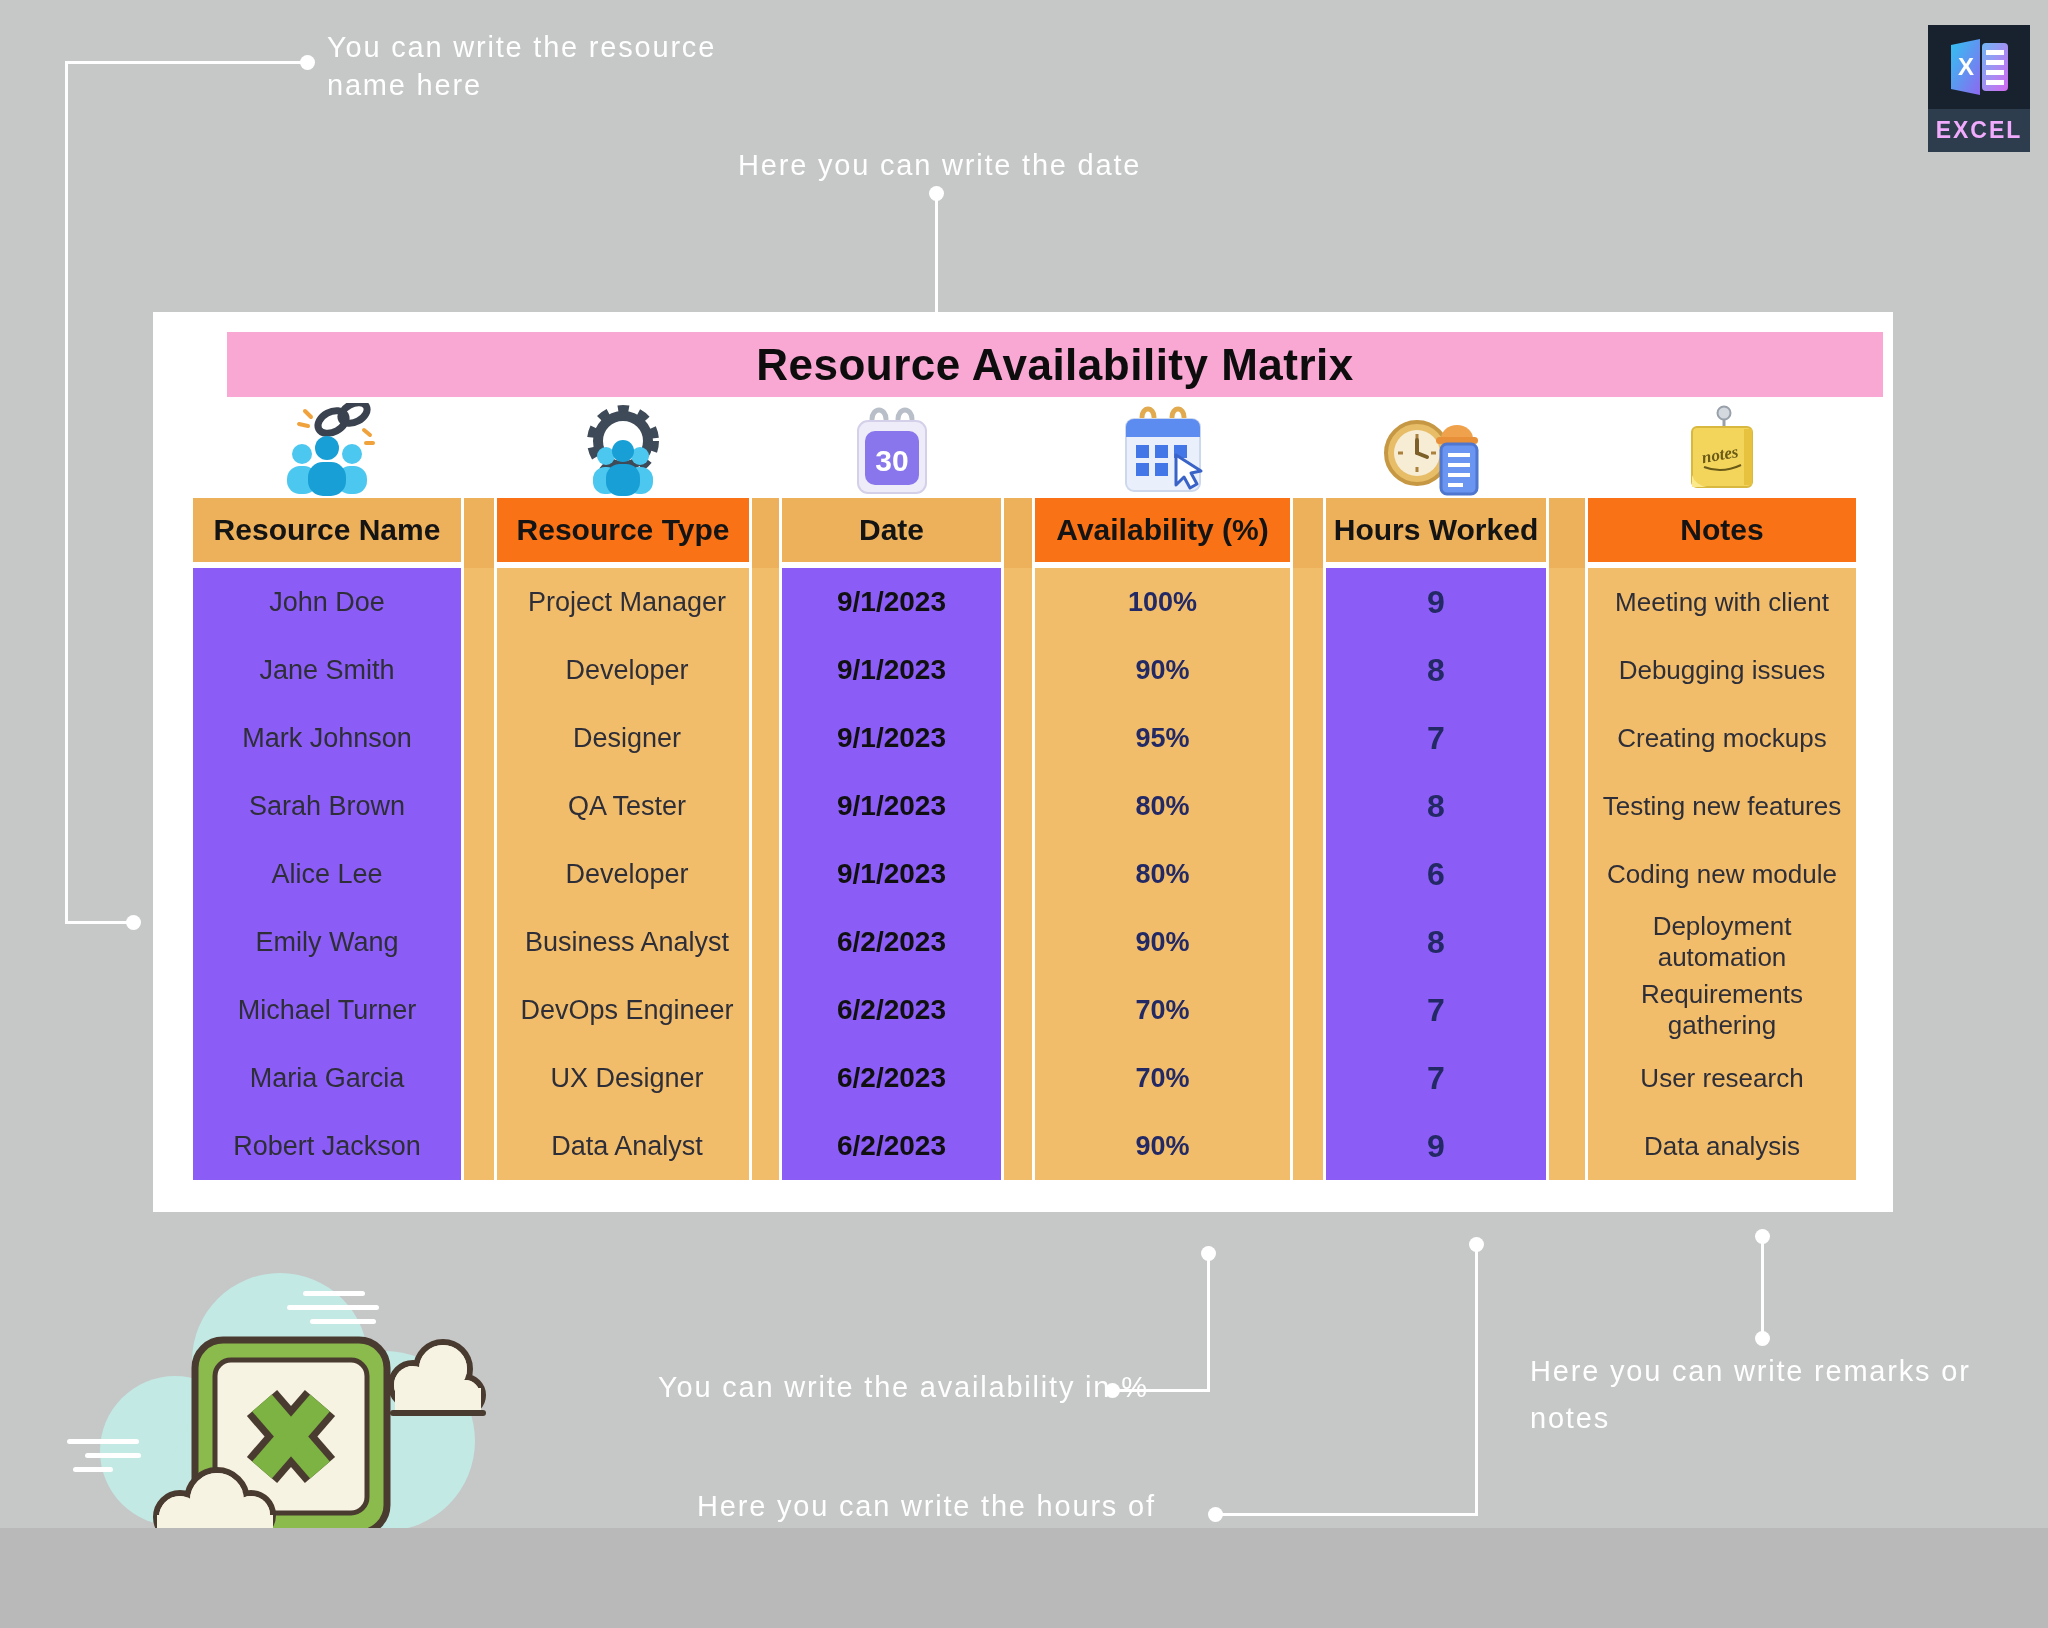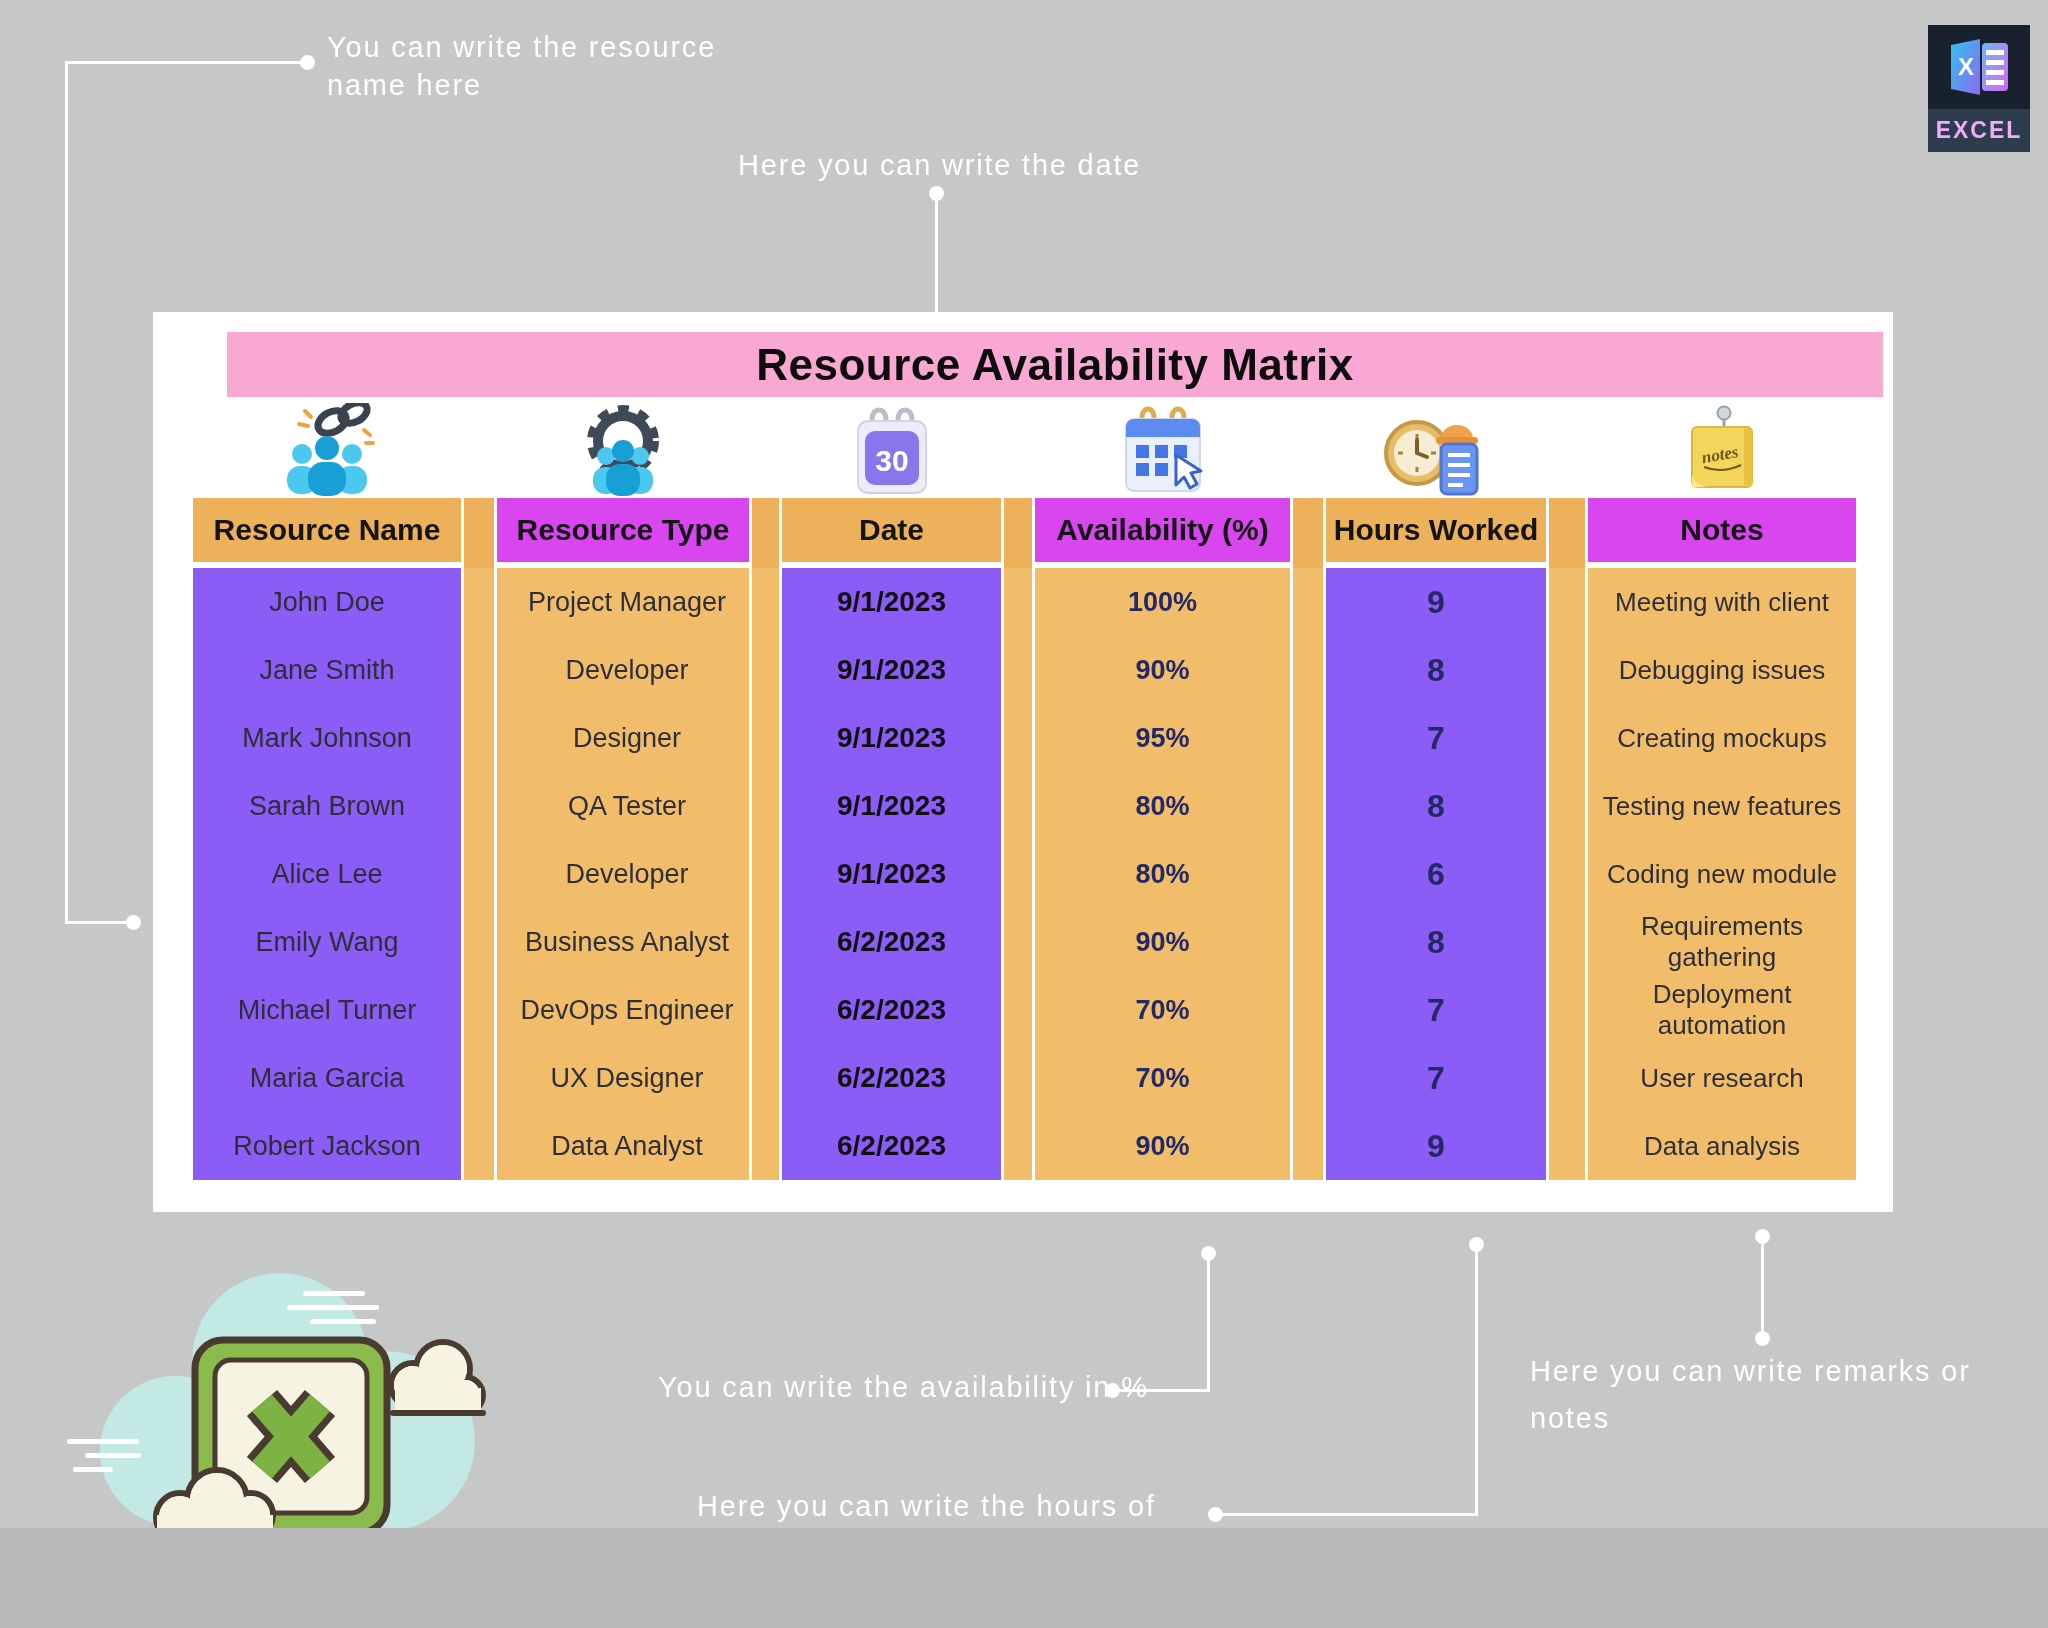--- a/index.html
+++ b/index.html
@@ -21,21 +21,21 @@
              display:flex;align-items:center;justify-content:center;margin-left:32px;}
   .title-text{font-size:44px;font-weight:bold;color:#0d0d0d;letter-spacing:.5px;}
   .icon-box{position:absolute;top:91px;width:110px;height:95px;display:flex;align-items:flex-end;justify-content:center;}
   
   .tbl{position:absolute;left:40px;top:186px;display:grid;
        grid-template-columns:268px 36px 252px 33px 219px 34px 255px 36px 220px 42px 268px;
        grid-template-rows:70px 612px;}
   .hc{display:flex;align-items:center;justify-content:center;font-size:30px;font-weight:bold;
       color:#141414;border-bottom:6px solid #ffffff;}
   .h-orange{background:#edb05b;}
-  .h-cream{background:#d946ef;}
+  .h-cream{background:#f97316;}
   .sp{grid-row:1/3;background:linear-gradient(180deg,#edb05b 0 70px,#f1bd6b 70px);
       border-left:3px solid #ffffff;border-right:3px solid #ffffff;}
   .dc{grid-row:2/3;display:grid;grid-template-rows:repeat(9,1fr);align-items:center;text-align:center;}
   .d-cream{background:#8b5cf6;}
   .d-orange{background:#f1bd6b;}
   .cell{display:flex;align-items:center;justify-content:center;}
   .t-name,.t-type{font-size:27px;color:#2e2e38;}
   .t-date{font-size:28px;font-weight:bold;color:#101010;}
   .t-avail{font-size:27px;font-weight:bold;color:#232964;}
   .t-hours{font-size:32px;font-weight:bold;color:#232964;}
@@ -268,22 +268,22 @@
         <div class="cell t-hours">7</div>
         <div class="cell t-hours">7</div>
         <div class="cell t-hours">9</div>
       </div>
       <div class="dc d-orange" style="grid-column:11;">
         <div class="cell t-notes">Meeting with client</div>
         <div class="cell t-notes">Debugging issues</div>
         <div class="cell t-notes">Creating mockups</div>
         <div class="cell t-notes">Testing new features</div>
         <div class="cell t-notes">Coding new module</div>
+        <div class="cell t-notes">Deployment automation</div>
         <div class="cell t-notes">Requirements gathering</div>
-        <div class="cell t-notes">Deployment automation</div>
         <div class="cell t-notes">User research</div>
         <div class="cell t-notes">Data analysis</div>
       </div>
     </div>
   </div>
 
   <div class="cloud-art">
     <svg width="445" height="375" viewBox="0 0 445 375">
       <g fill="#c2e9e4">
         <circle cx="225" cy="118" r="88"></circle>

